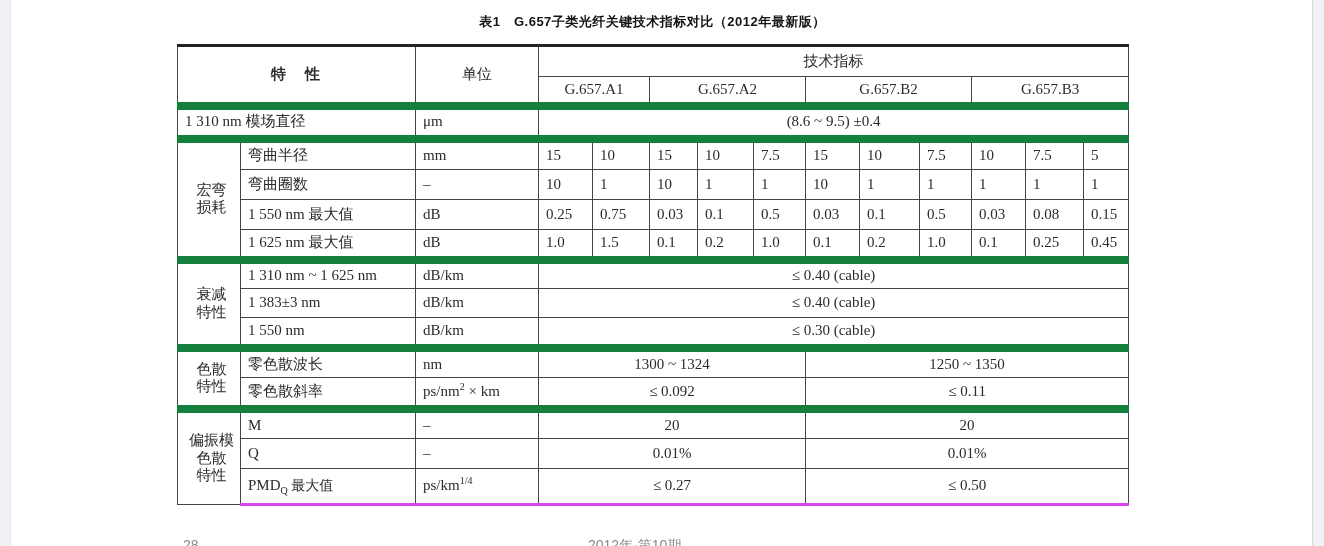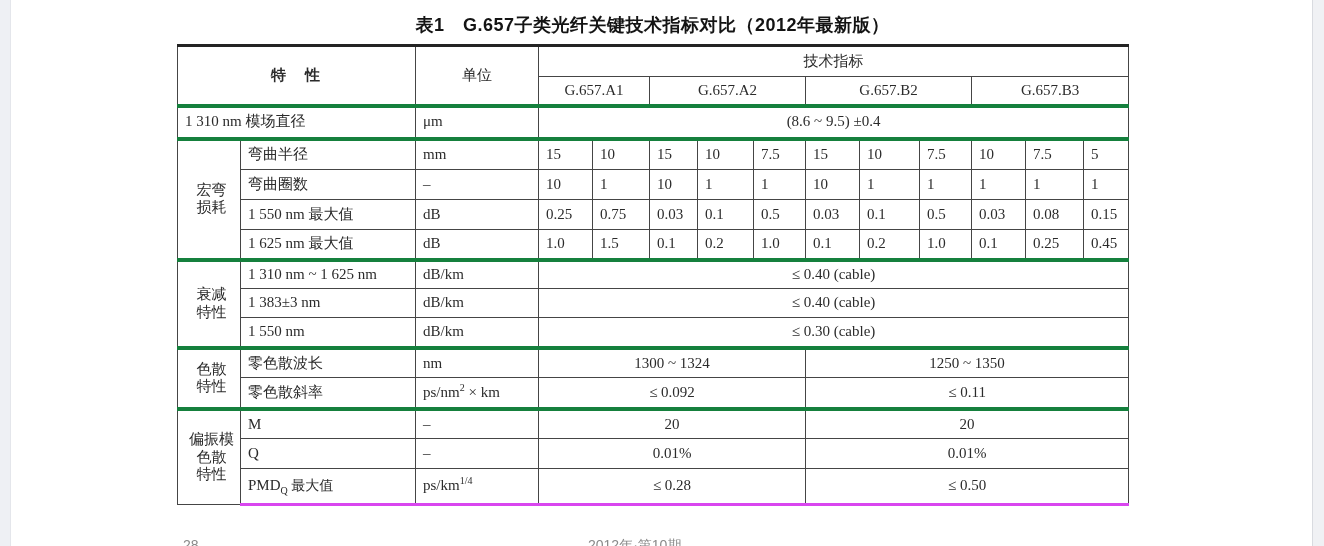--- a/index.html
+++ b/index.html
@@ -14,38 +14,38 @@
     position:absolute; left:0; top:0; width:11px; height:546px;
     background:#eef0f4; border-right:1px solid #e4e6eb;
   }
   .gutter-right {
     position:absolute; right:0; top:0; width:12px; height:546px;
     background:#f0f1f4; border-left:1px solid #d9dbe0;
   }
   .doc-title {
     position:absolute; left:177px; top:13px; width:951px;
     text-align:center; font-family:"Liberation Sans","DejaVu Sans",sans-serif;
-    font-weight:bold; font-size:18px; color:#141414; letter-spacing:0.5px;
+    font-weight:bold; font-size:13px; color:#141414; letter-spacing:0.5px;
   }
   table.spec {
     position:absolute; left:177px; top:44px; width:951px;
     border-collapse:collapse; table-layout:fixed;
   }
   table.spec td {
     border:1.5px solid #454545;
     font-size:15px; color:#2b2b2b;
     padding:0 2px 0 7px; vertical-align:middle;
     white-space:nowrap; overflow:hidden; line-height:1.15;
   }
   table.spec td.c { text-align:center; padding:0 20px; }
   .cjk { font-size:14px; }
   td.group-cell { text-align:center; padding:0; font-size:14px; line-height:1.55; }
   tr.top-edge td { border-top:3px solid #232323; }
   tr.bottom-edge td { border-bottom:3px solid #d946ef; }
-  tr.sep td { border-top:4px solid #15803d; }
+  tr.sep td { border-top:8px solid #15803d; }
   td.feat-h { font-size:15px; letter-spacing:2px;font-weight:bold; }
   sup { font-size:10px; vertical-align:super; line-height:0; }
   sub { font-size:10px; vertical-align:sub; line-height:0; }
   .footer-frag {
     position:absolute; top:537px; font-size:14px; color:#8a8a8a;
     font-family:"Liberation Sans","DejaVu Sans",sans-serif;
   }
 </style>
 </head>
 <body>
@@ -208,21 +208,21 @@
     </tr>
     <tr style="height:30px">
       <td>Q</td>
       <td>–</td>
       <td class="c" colspan="5">0.01%</td>
       <td class="c" colspan="6">0.01%</td>
     </tr>
     <tr class="bottom-edge" style="height:36px">
       <td><span>PMD</span><sub>Q</sub><span class="cjk"> 最大值</span></td>
       <td><span>ps/km</span><sup>1/4</sup></td>
-      <td class="c" colspan="5">≤ 0.28</td>
+      <td class="c" colspan="5">≤ 0.27</td>
       <td class="c" colspan="6">≤ 0.50</td>
     </tr>
   </tbody>
     </table>
 
   <div class="footer-frag" style="left:183px;">28</div>
   <div class="footer-frag" style="left:588px;">2012年·第10期</div>
 </div>
 
 </body></html>

